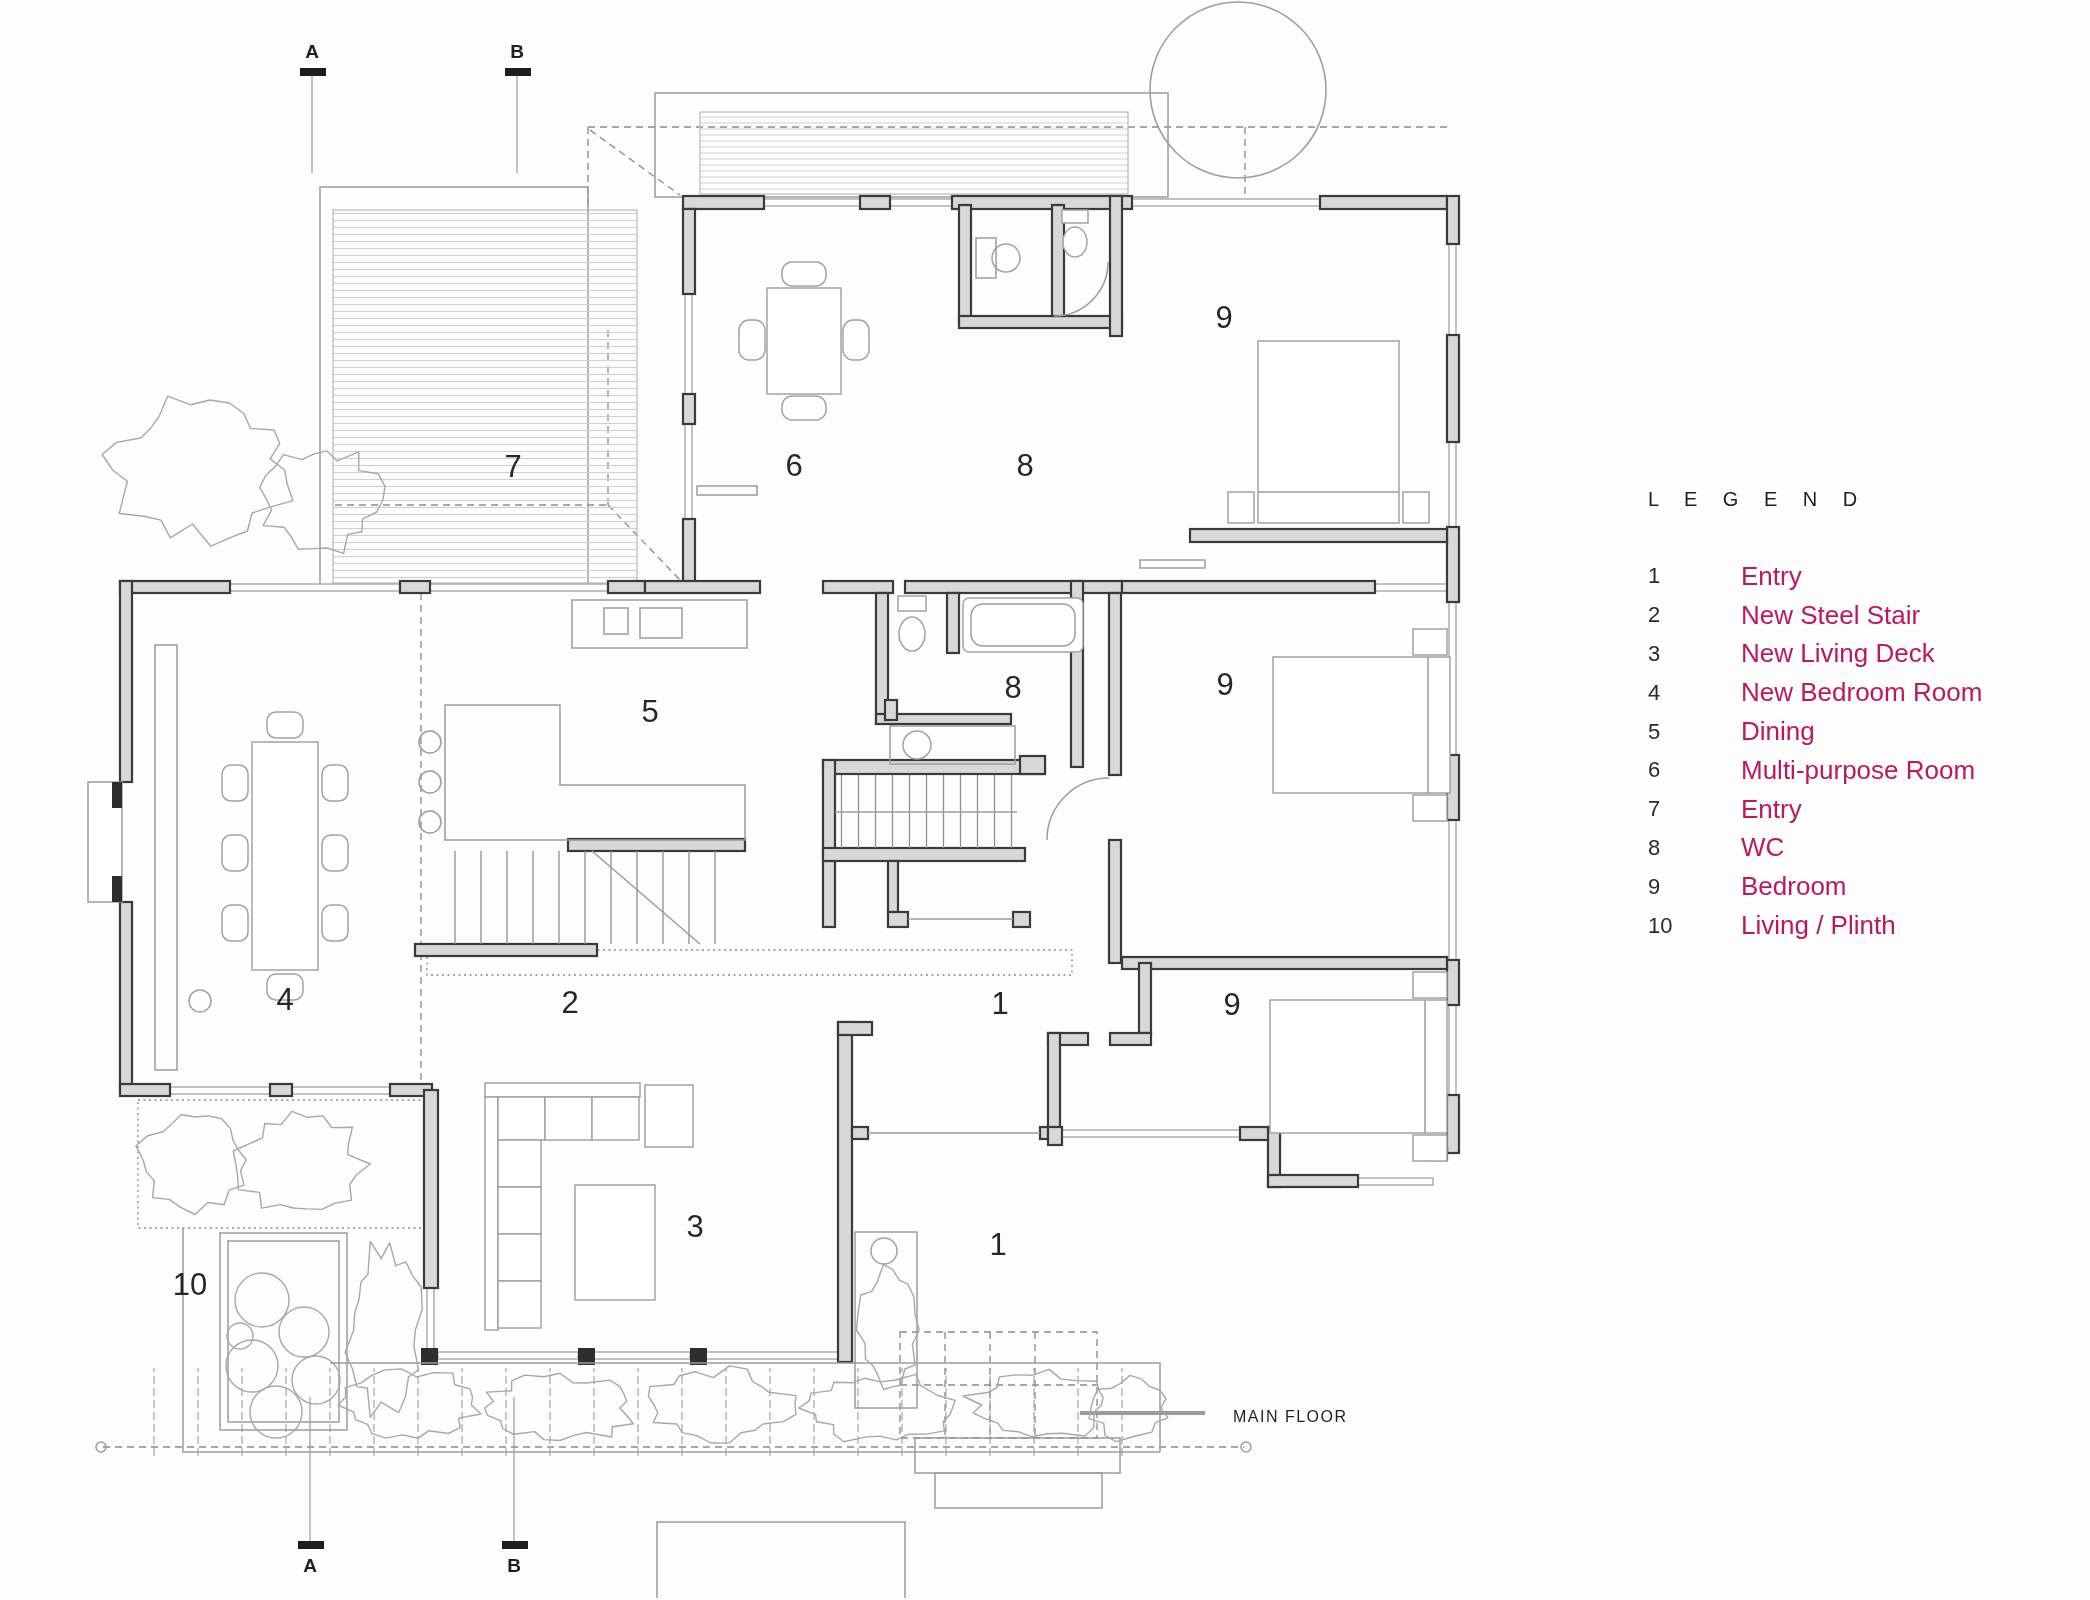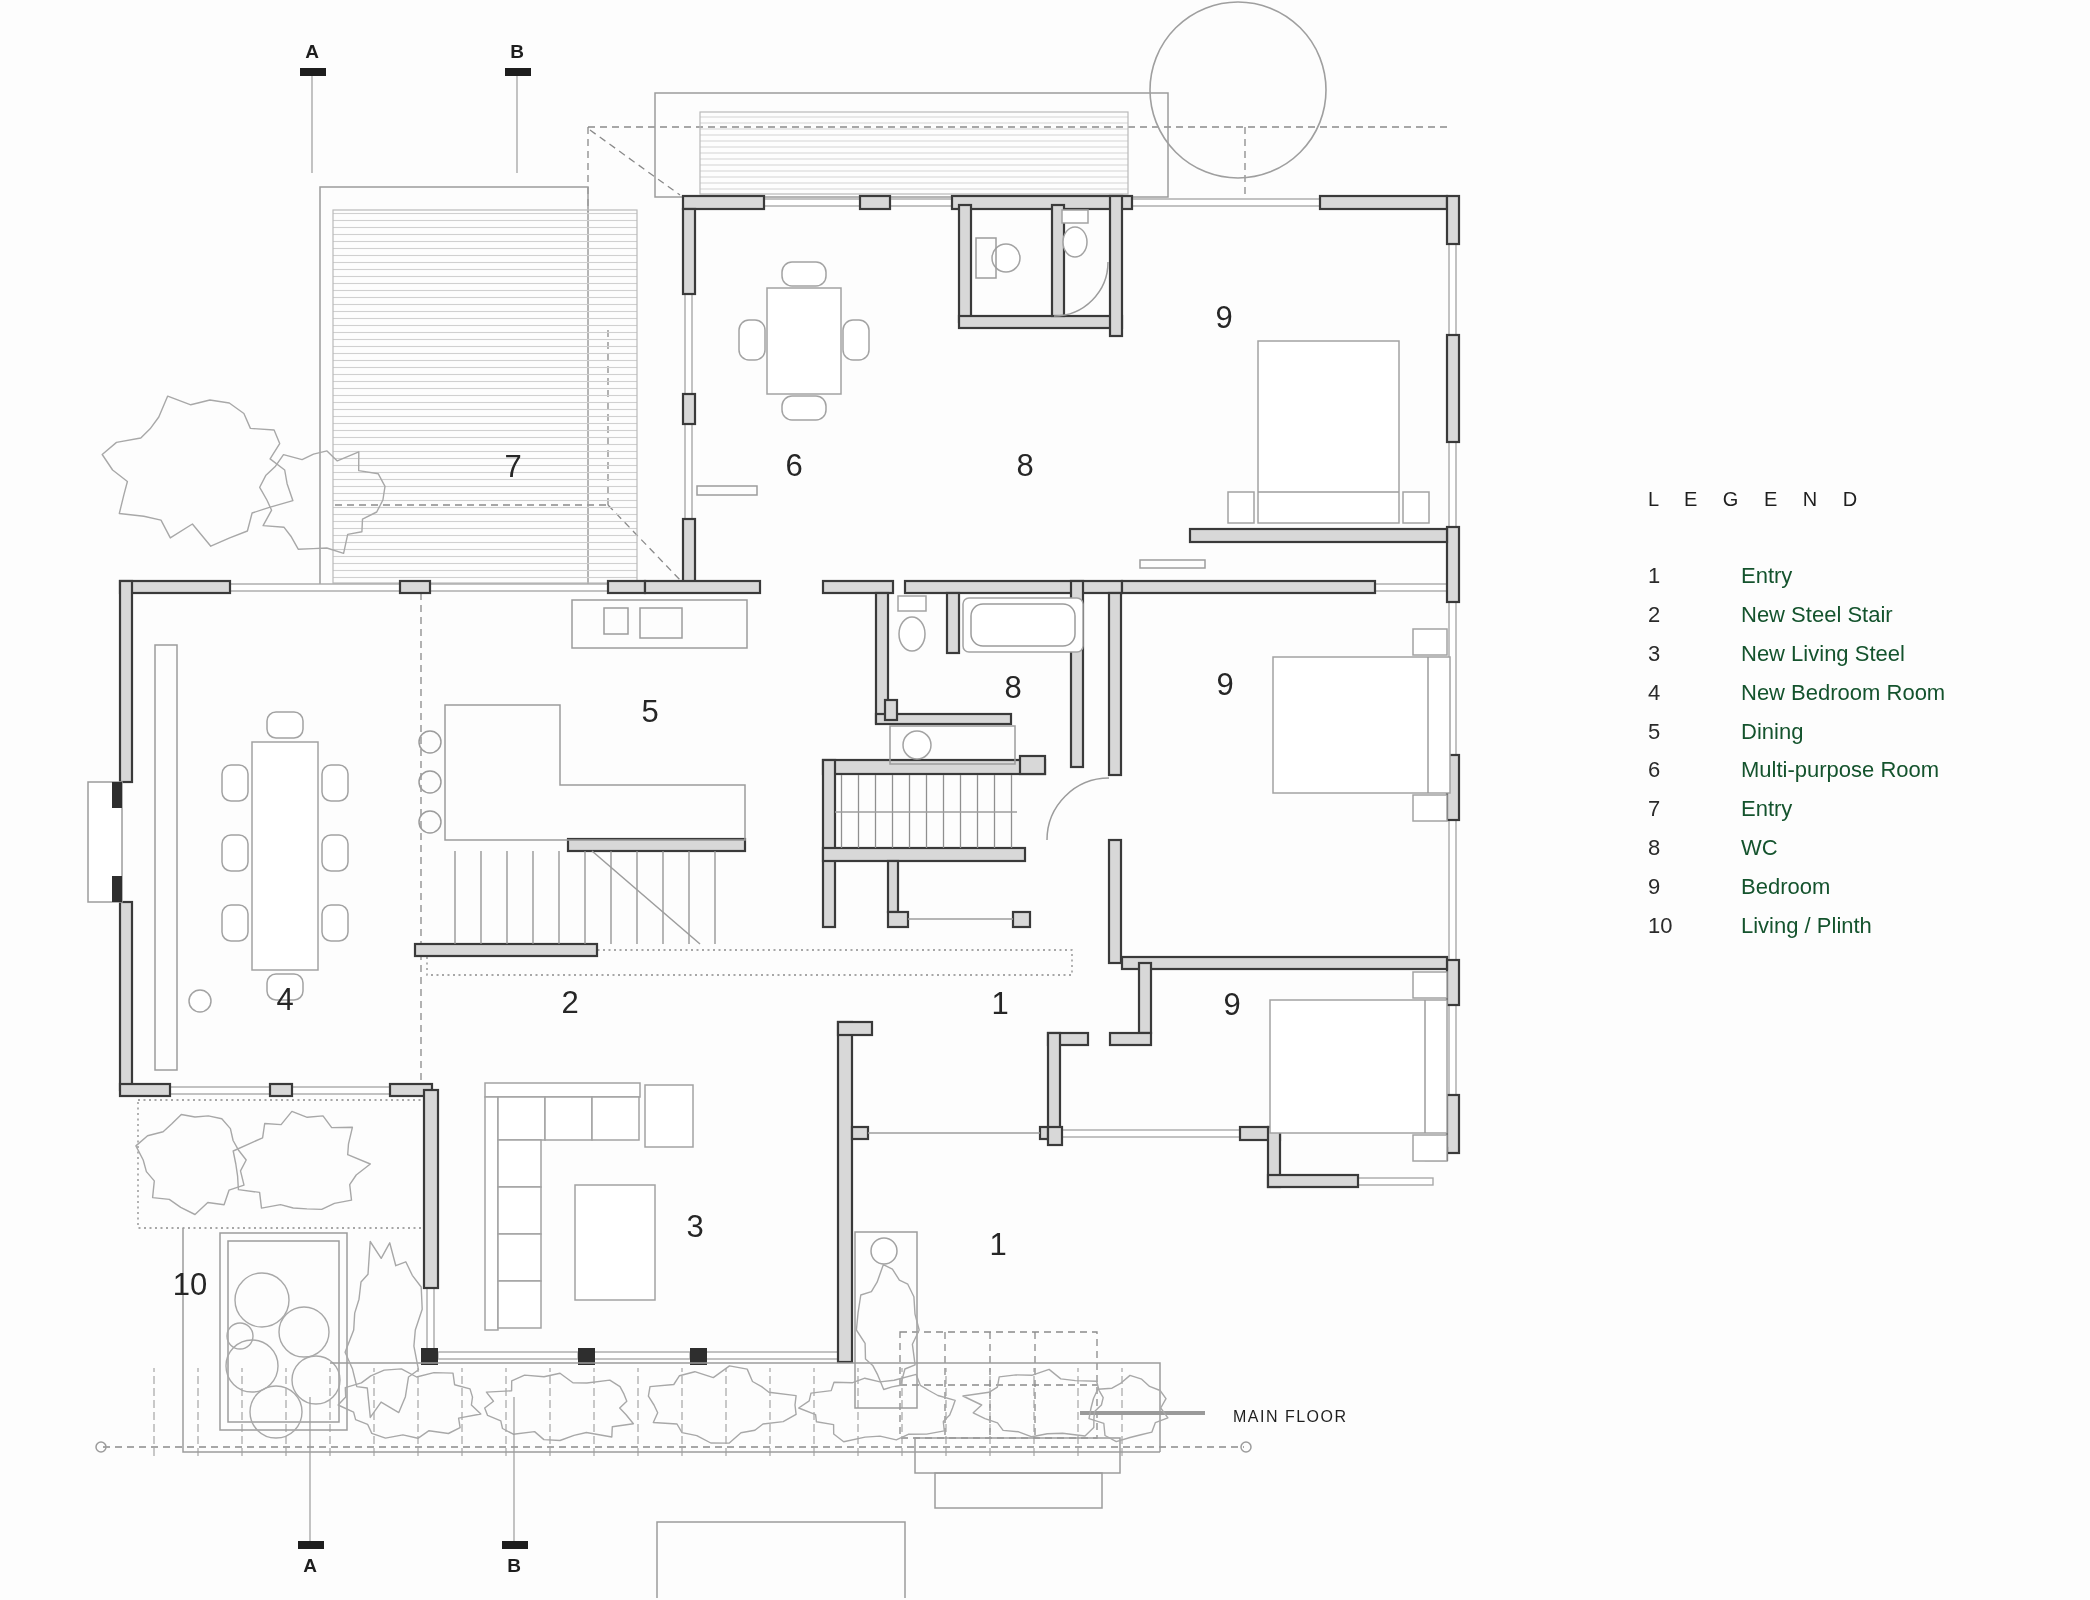--- a/index.html
+++ b/index.html
@@ -25,21 +25,21 @@
   .room-label{position:absolute;transform:translate(-50%,-50%);
       font-size:31px;font-weight:400;color:#262626;}
   .sec-label{position:absolute;transform:translate(-50%,-50%);
       font-size:19px;font-weight:700;color:#1e1e1e;}
   .plan-title{position:absolute;transform:translate(0,-50%);
       font-size:16px;letter-spacing:1.5px;color:#1f1f1f;}
   .legend{position:absolute;left:1648px;top:488px;width:430px;}
   .legend-title{font-size:20px;letter-spacing:10px;color:#1f1f1f;margin-bottom:46px;}
   .legend-row{display:flex;height:38.8px;align-items:center;}
   .legend-num{width:93px;font-size:22px;color:#2a2a2a;}
-  .legend-label{font-size:22px;color:#14532d;}
+  .legend-label{font-size:26px;color:#be185d;}
 </style>
 </head>
 <body>
 
 <div id="stage">
 
 <svg width="2090" height="1600" viewBox="0 0 2090 1600">
   <defs>
     <pattern id="hatchH7" width="8" height="7" patternUnits="userSpaceOnUse">
       <path d="M0,3.5 H8" stroke="#d0d0d0" stroke-width="1.1"></path>
@@ -355,21 +355,21 @@
     <div class="legend-row">
       <span class="legend-num">1</span>
       <span class="legend-label">Entry</span>
     </div>
     <div class="legend-row">
       <span class="legend-num">2</span>
       <span class="legend-label">New Steel Stair</span>
     </div>
     <div class="legend-row">
       <span class="legend-num">3</span>
-      <span class="legend-label">New Living Steel</span>
+      <span class="legend-label">New Living Deck</span>
     </div>
     <div class="legend-row">
       <span class="legend-num">4</span>
       <span class="legend-label">New Bedroom Room</span>
     </div>
     <div class="legend-row">
       <span class="legend-num">5</span>
       <span class="legend-label">Dining</span>
     </div>
     <div class="legend-row">

